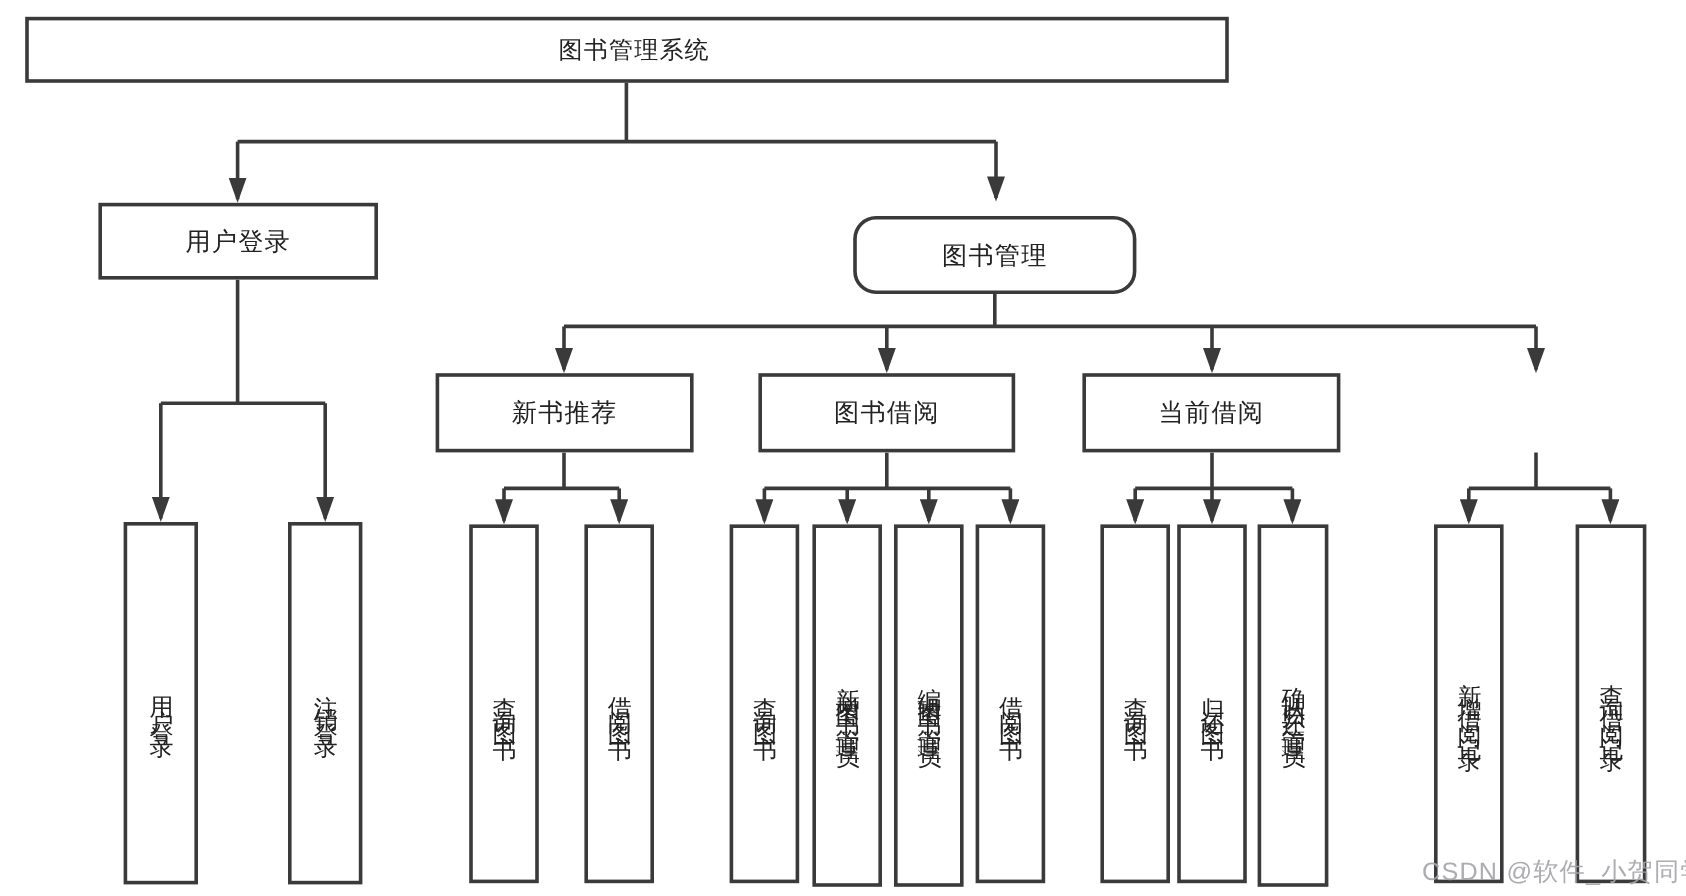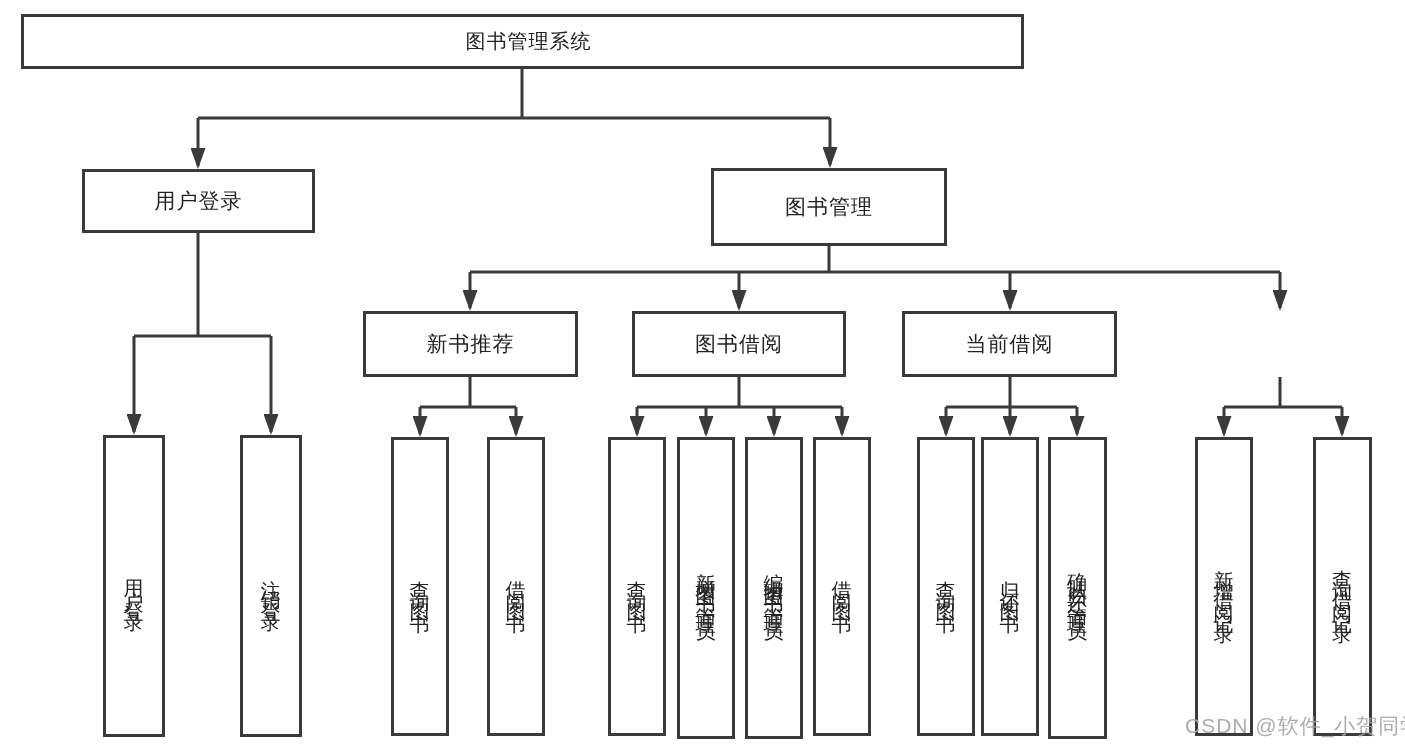--- a/index.html
+++ b/index.html
@@ -86,21 +86,21 @@
 
       <path d="M1280,377 V407 M1224,407 H1342"></path>
       <path d="M1224,407 V434" marker-end="url(#arw)"></path>
       <path d="M1342,407 V434" marker-end="url(#arw)"></path>
     </g>
   </svg>
 
   <div class="node hbox root" style="left:21px;top:14px;width:1003px;height:55px;padding-left:12px;">图书管理系统</div>
 
   <div class="node hbox" style="left:82px;top:169px;width:233px;height:64px;">用户登录</div>
-  <div class="node hbox" style="left:711px;top:168px;width:236px;height:78px;">图书管理</div>
+  <div class="node hbox" style="left:711px;top:180px;width:236px;height:65px;border-radius:19px;">图书管理</div>
 
   <div class="node hbox" style="left:363px;top:311px;width:215px;height:66px;">新书推荐</div>
   <div class="node hbox" style="left:632px;top:311px;width:214px;height:66px;">图书借阅</div>
   <div class="node hbox" style="left:902px;top:311px;width:215px;height:66px;">当前借阅</div>
 
   <div class="node vbox" style="left:103px;top:435px;width:62px;height:302px;">
     <span>用户登录</span>
   </div>
   <div class="node vbox" style="left:240px;top:435px;width:62px;height:302px;">
     <span>注销登录</span>

